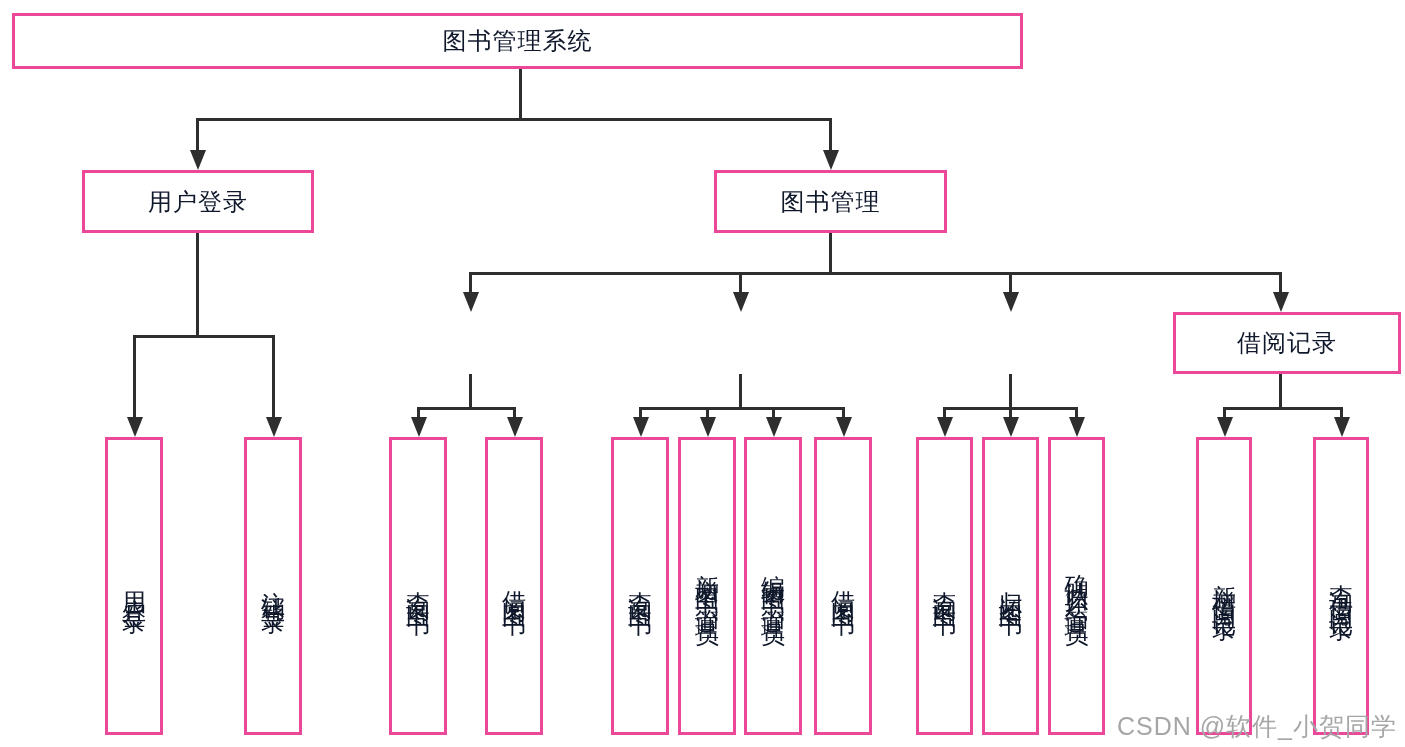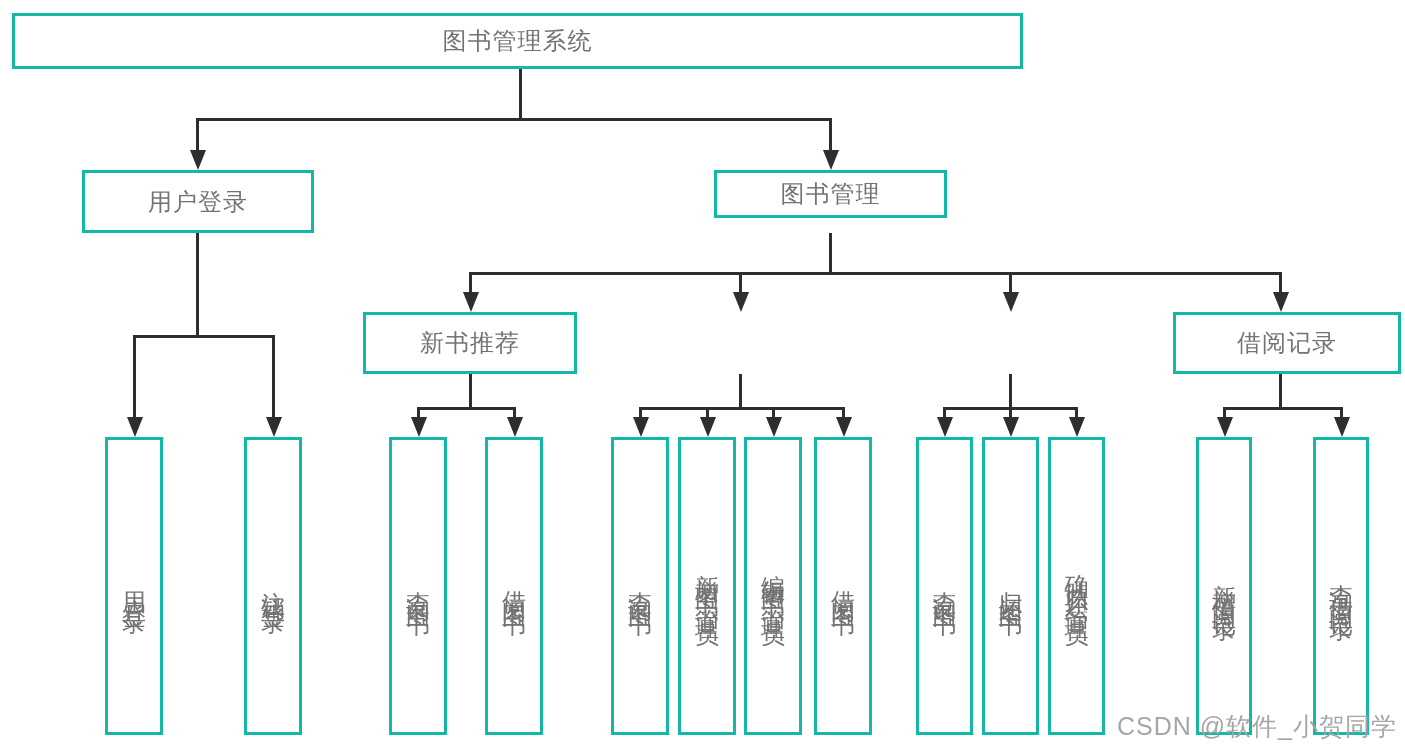--- a/index.html
+++ b/index.html
@@ -8,23 +8,23 @@
     position: relative;
     width: 1405px;
     height: 747px;
     background: #ffffff;
     font-family: "Liberation Sans", "DejaVu Sans", sans-serif;
     overflow: hidden;
   }
   .box {
     position: absolute;
     box-sizing: border-box;
-    border: 3px solid #14b8a6;
+    border: 3px solid #ec4899;
     background: #ffffff;
-    color: #737373;
+    color: #0f172a;
     display: flex;
     align-items: center;
     justify-content: center;
   }
   .box.h {
     font-size: 24px;
     letter-spacing: 1px;
     white-space: nowrap;
   }
   .box.v {
@@ -61,41 +61,40 @@
   <div class="box h" style="left:12px; top:13px; width:1011px; height:56px;">图书管理系统</div>
 
   <div class="vl" style="left:519px; top:69px; height:50px;"></div>
   <div class="hl" style="left:196px; top:118px; width:636px;"></div>
   <div class="vl" style="left:196px; top:118px; height:34px;"></div>
   <div class="tri" style="left:190px; top:150px;"></div>
   <div class="vl" style="left:829px; top:118px; height:34px;"></div>
   <div class="tri" style="left:823px; top:150px;"></div>
 
   <div class="box h" style="left:82px; top:170px; width:232px; height:63px;">用户登录</div>
-  <div class="box h" style="left:714px; top:170px; width:233px; height:48px;">图书管理</div>
+  <div class="box h" style="left:714px; top:170px; width:233px; height:63px;">图书管理</div>
 
   <div class="vl" style="left:196px; top:233px; height:102px;"></div>
   <div class="hl" style="left:133px; top:335px; width:142px;"></div>
   <div class="vl" style="left:133px; top:335px; height:82px;"></div>
   <div class="tri" style="left:127px; top:417px;"></div>
   <div class="vl" style="left:272px; top:335px; height:82px;"></div>
   <div class="tri" style="left:266px; top:417px;"></div>
 
   <div class="vl" style="left:829px; top:233px; height:39px;"></div>
   <div class="hl" style="left:469px; top:272px; width:812px;"></div>
   <div class="vl" style="left:469px; top:272px; height:22px;"></div>
   <div class="tri" style="left:463px; top:292px;"></div>
   <div class="vl" style="left:739px; top:272px; height:22px;"></div>
   <div class="tri" style="left:733px; top:292px;"></div>
   <div class="vl" style="left:1009px; top:272px; height:22px;"></div>
   <div class="tri" style="left:1003px; top:292px;"></div>
   <div class="vl" style="left:1279px; top:272px; height:22px;"></div>
   <div class="tri" style="left:1273px; top:292px;"></div>
 
-  <div class="box h" style="left:363px; top:312px; width:214px; height:62px;">新书推荐</div>
   <div class="box h" style="left:1173px; top:312px; width:228px; height:62px;">借阅记录</div>
 
   <div class="vl" style="left:469px; top:374px; height:33px;"></div>
   <div class="hl" style="left:417px; top:407px; width:99px;"></div>
   <div class="vl" style="left:417px; top:407px; height:12px;"></div>
   <div class="tri" style="left:411px; top:417px;"></div>
   <div class="vl" style="left:513px; top:407px; height:12px;"></div>
   <div class="tri" style="left:507px; top:417px;"></div>
 
   <div class="vl" style="left:739px; top:374px; height:33px;"></div>

